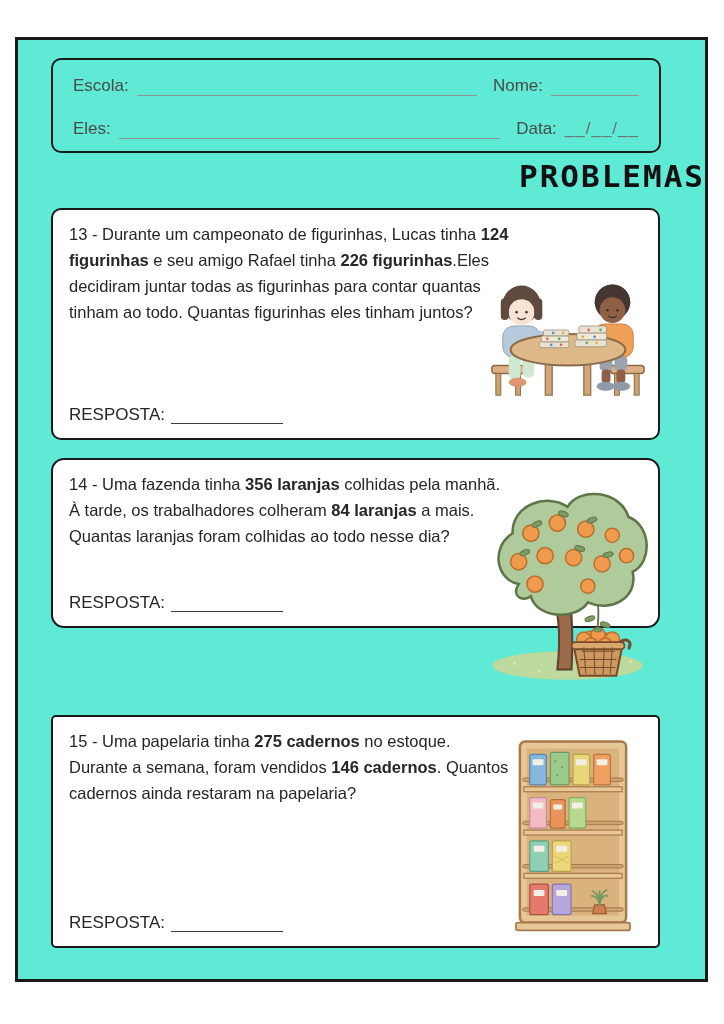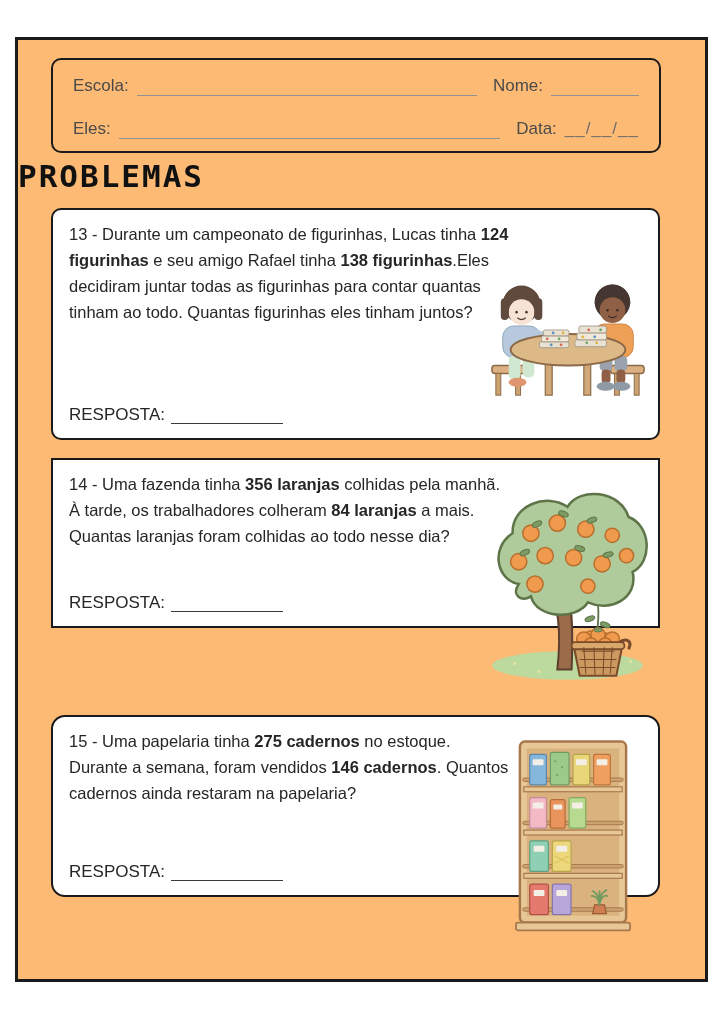--- a/index.html
+++ b/index.html
@@ -12,21 +12,21 @@
     margin:0 auto;
     background:#ffffff;
     overflow:hidden;
   }
 
   .outer-border {
     position:absolute;
     left:15px; top:37px;
     width:693px; height:945px;
     border:3px solid #1a1a1a;
-    background:#fdba74;
+    background:#5eead4;
   }
 
   
   .header-box {
     position:absolute;
     left:33px; top:18px;            
     width:610px; height:95px;
     border:2.5px solid #1a1a1a;
     border-radius:10px;
     padding:16px 20px 12px 20px;
@@ -36,39 +36,39 @@
   .form-label { white-space:nowrap; padding-right:8px; }
   .fill-line { border-bottom:1.5px solid #929292; height:20px; }
   .fill-line.grow { flex:1; margin-right:16px; }
   .fill-line.short { width:88px; }
   .date-value { color:#6e6e6e; letter-spacing:1px; white-space:nowrap; }
 
   
   .sheet-title {
     position:absolute;
     left:0; top:118px; width:100%;
-    text-align:left;
+    text-align:right;
     font-family:"DejaVu Sans Mono", monospace;
     font-weight:bold;
     font-size:31px;
     letter-spacing:2px;
     color:#111111;
   }
 
   
   .problem-card {
     position:absolute;
     left:33px;
     width:609px;
     border:2px solid #1a1a1a;
     background:#ffffff;
   }
   .problem-card.card-0 { top:168px; height:232px; border-radius:10px; }
-  .problem-card.card-1 { top:418px; height:170px; border-radius:0; }
-  .problem-card.card-2 { top:675px; height:182px; border-radius:14px; }
+  .problem-card.card-1 { top:418px; height:170px; border-radius:13px; }
+  .problem-card.card-2 { top:675px; height:233px; border-radius:5px; }
 
   .problem-text {
     position:absolute;
     left:16px; top:11px;
     width:444px;
     font-size:16.5px;
     line-height:1.58;
     color:#262626;
   }
   .problem-text b { font-weight:bold; }
@@ -111,21 +111,21 @@
         <span class="form-label">Eles:</span>
         <span class="fill-line grow"></span>
         <span class="form-label">Data:</span>
         <span class="date-value">__/__/__</span>
       </div>
     </div>
 
     <div class="sheet-title">PROBLEMAS</div>
 
     <div class="problem-card card-0">
-      <div class="problem-text">13 - Durante um campeonato de figurinhas, Lucas tinha <b>124 figurinhas</b> e seu amigo Rafael tinha <b>138 figurinhas</b>.Eles decidiram juntar todas as figurinhas para contar quantas tinham ao todo. Quantas figurinhas eles tinham juntos?</div>
+      <div class="problem-text">13 - Durante um campeonato de figurinhas, Lucas tinha <b>124 figurinhas</b> e seu amigo Rafael tinha <b>226 figurinhas</b>.Eles decidiram juntar todas as figurinhas para contar quantas tinham ao todo. Quantas figurinhas eles tinham juntos?</div>
       <svg class="illu kids" width="168" height="158" viewBox="0 0 170 150">
 
         <g>
           <rect x="8" y="116" width="34" height="8" rx="3" fill="#dcb083" stroke="#8a6a48" stroke-width="1.5"></rect>
           <rect x="12" y="124" width="5" height="22" fill="#cda271" stroke="#8a6a48" stroke-width="1"></rect>
           <rect x="32" y="124" width="5" height="22" fill="#cda271" stroke="#8a6a48" stroke-width="1"></rect>
         </g>
         <g>
           <rect x="128" y="116" width="34" height="8" rx="3" fill="#dcb083" stroke="#8a6a48" stroke-width="1.5"></rect>
           <rect x="132" y="124" width="5" height="22" fill="#cda271" stroke="#8a6a48" stroke-width="1"></rect>

